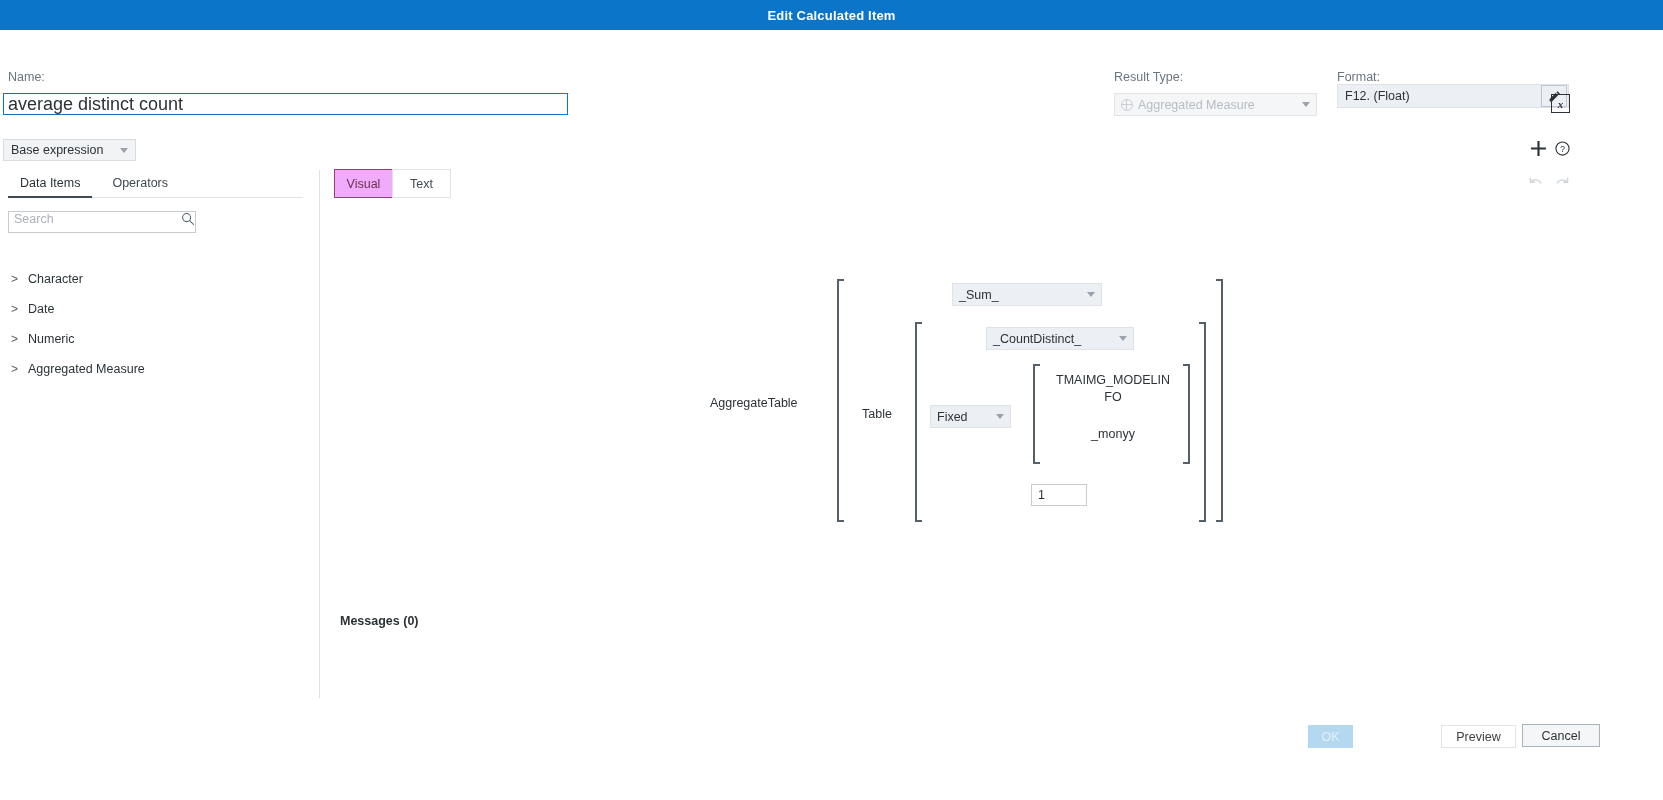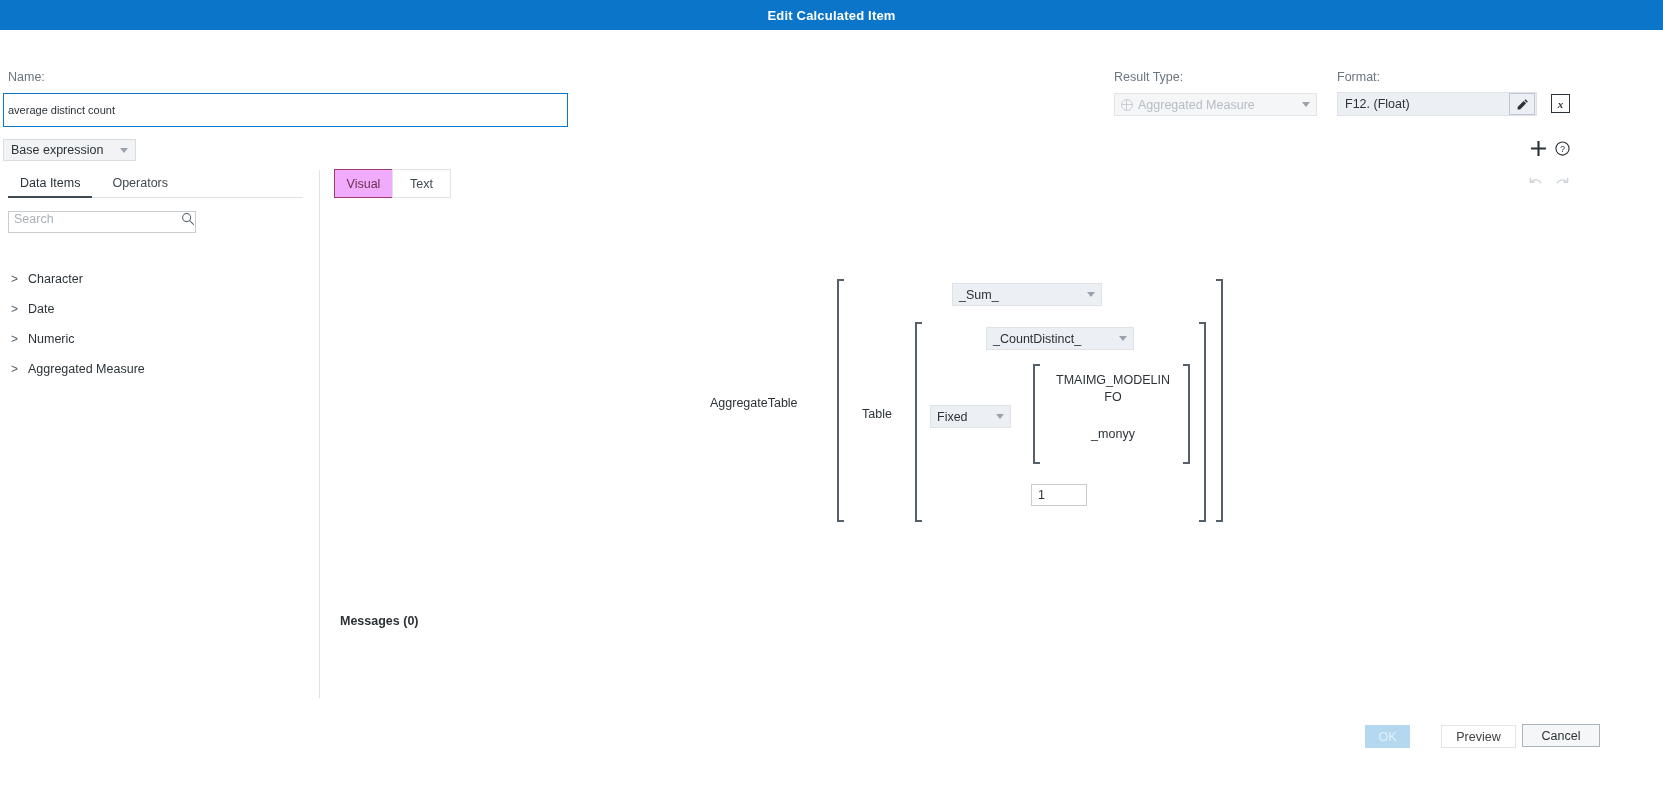--- a/index.html
+++ b/index.html
@@ -24,22 +24,22 @@
   .lbl {
     position:absolute; font-size:12.5px; color:#6b7680;
   }
   #name-label { left:8px; top:70px; }
   #result-type-label { left:1114px; top:70px; }
   #format-label { left:1337px; top:70px; }
 
   .name-input {
     position:absolute; left:3px; top:93px; width:565px; height:22px;
     border:1px solid #0b75c9; background:#ffffff;
-    font-family:"Liberation Sans", sans-serif; font-size:11px; color:#2b3338;
-    padding:16px 4px; outline:none;
+    font-family:"Liberation Sans", sans-serif; font-size:18px; color:#2b3338;
+    padding:10px 4px; outline:none;
   }
   .name-input::selection { background:#dcdcdc; }
 
   .sel-disabled {
     position:absolute; left:1114px; top:93px; width:203px; height:23px;
     border:1px solid #e2e5e8; background:#f4f6f8;
     display:flex; align-items:center; padding:0 6px;
     font-size:12.5px; color:#b6bdc4;
   }
   .sel-disabled .grid-glyph {
@@ -50,21 +50,21 @@
   .sel-disabled .grid-glyph:after {
     content:""; position:absolute; background:#c9ced4;
   }
   .sel-disabled .grid-glyph:before { left:4px; top:0; width:1px; height:10px; }
   .sel-disabled .grid-glyph:after { top:4px; left:0; height:1px; width:10px; }
   .sel-disabled .txt { flex:1 1 auto; white-space:nowrap; overflow:hidden; }
   .caret { width:0;height:0;border-left:4px solid transparent;border-right:4px solid transparent;
            border-top:5px solid #9aa3ab; flex:0 0 auto; }
 
   .format-box {
-    position:absolute; left:1337px; top:92px; width:200px; height:24px;
+    position:absolute; left:1337px; top:84px; width:232px; height:24px;
     background:#eceff3; border:1px solid #dfe3e8; display:flex; align-items:center;
   }
   .format-box .val { flex:1 1 auto; padding-left:7px; font-size:12.5px; color:#2b3338; }
   .fmt-edit-btn {
     width:26px; height:22px; margin-right:1px; background:#eceff3;
     border:1px solid #bcc6cf; display:flex; align-items:center; justify-content:center;
   }
   .clear-fmt-btn {
     position:absolute; left:1551px; top:94px; width:19px; height:19px;
     border:1px solid #2b3338; display:flex; align-items:center; justify-content:center;
@@ -150,21 +150,21 @@
   
   .messages {
     position:absolute; left:340px; top:614px; font-size:12.5px; font-weight:bold; color:#2b3338;
   }
 
   
   .btn {
     position:absolute; height:23px; display:flex; align-items:center; justify-content:center;
     font-size:12.5px;
   }
-  #ok-button     { left:1365px; top:725px; width:45px; background:#b3d8ef; color:#e4f0f9; border:0; }
+  #ok-button     { left:1308px; top:725px; width:45px; background:#b3d8ef; color:#e4f0f9; border:0; }
   #preview-button{ left:1441px; top:725px; width:75px; background:#fff; color:#404040; border:1px solid #e2e5e8; }
   #cancel-button { left:1522px; top:724px; width:78px; background:#f4f6f8; color:#2b3338; border:1px solid #aab4bd; }
 </style>
 </head>
 <body>
 
 <div class="app">
 
   <div class="titlebar">
     <span>Edit Calculated Item</span>

